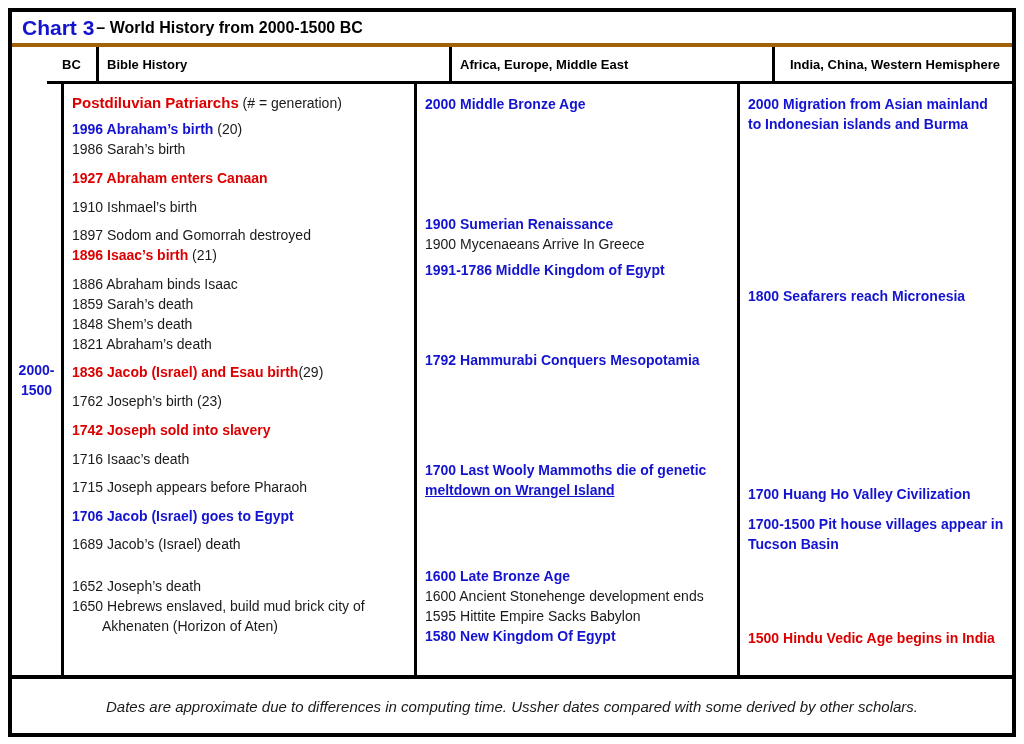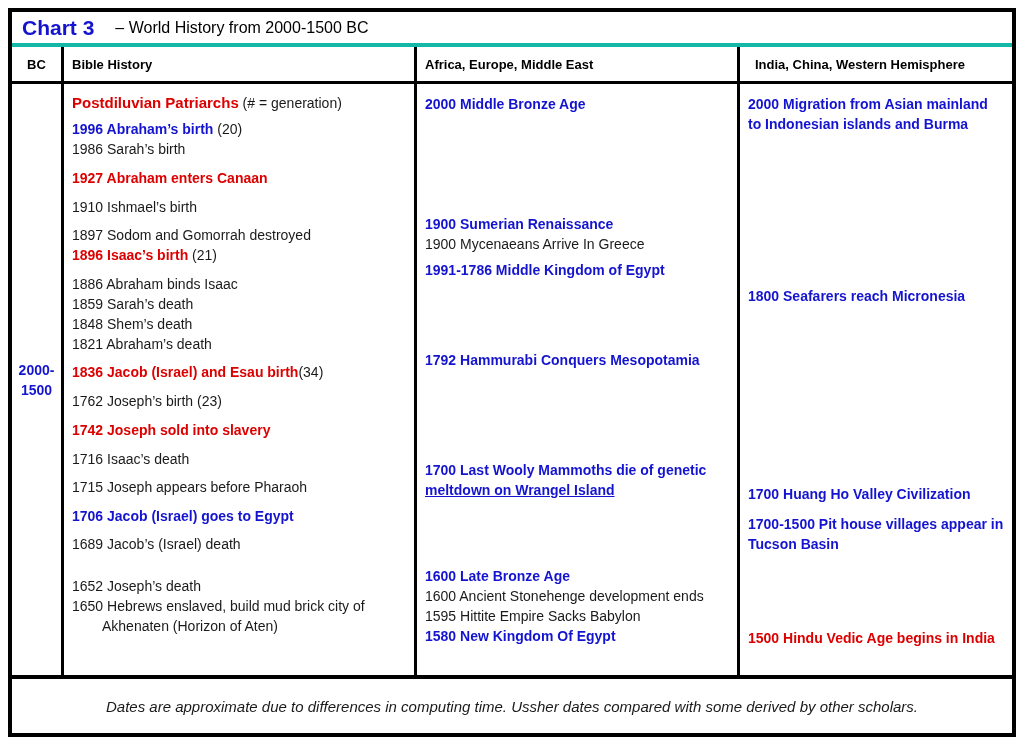--- a/index.html
+++ b/index.html
@@ -10,28 +10,28 @@
   *{box-sizing:border-box;margin:0;padding:0;}
   html,body{width:1024px;height:744px;background:#ffffff;
     font-family:"Liberation Sans",sans-serif;color:var(--ink);}
   .frame{
     position:absolute;left:8px;top:8px;width:1008px;height:729px;
     border:4px solid #000;background:#fff;
     display:flex;flex-direction:column;
   }
   
   .title-row{
-    height:35px;border-bottom:4px solid #14b8a6;
+    height:35px;border-bottom:4px solid #a16207;
     display:flex;align-items:center;padding-left:10px;
   }
   .title-chart{color:var(--blue);font-weight:bold;font-size:21px;}
-  .title-rest{color:#000;font-weight:normal;font-size:16px;margin-left:21px;}
+  .title-rest{color:#000;font-weight:bold;font-size:16px;margin-left:2px;}
   
   .grid{display:grid;grid-template-columns:52px 353px 323px 1fr;}
-  .header-row{height:37px;border-bottom:3px solid #000;}
+  .header-row{height:37px;border-bottom:3px solid #000;margin-left:35px;}
   .hcell{
     display:flex;align-items:center;font-weight:bold;font-size:13px;color:#000;
     border-right:3px solid #000;padding-left:8px;
   }
   .hcell:last-child{border-right:none;padding-left:15px;}
   .hcell.center{justify-content:center;padding-left:0;}
   
   .body-row{height:595px;border-bottom:4px solid #000;}
   .bcell{border-right:3px solid #000;position:relative;overflow:hidden;}
   .bcell:last-child{border-right:none;}
@@ -89,21 +89,21 @@
       <div class="entry" style="margin-top:9px">1910 Ishmael’s birth</div>
       <div class="entry" style="margin-top:8px">1897 Sodom and Gomorrah destroyed</div>
       <div class="entry">
         <span class="red">1896 Isaac’s birth</span><span class="blk"> (21)</span>
       </div>
       <div class="entry" style="margin-top:9px">1886 Abraham binds Isaac</div>
       <div class="entry">1859 Sarah’s death</div>
       <div class="entry">1848 Shem’s death</div>
       <div class="entry">1821 Abraham’s death</div>
       <div class="entry" style="margin-top:8px">
-        <span class="red">1836 Jacob (Israel) and Esau birth</span><span class="blk">(34)</span>
+        <span class="red">1836 Jacob (Israel) and Esau birth</span><span class="blk">(29)</span>
       </div>
       <div class="entry" style="margin-top:9px">1762 Joseph’s birth (23)</div>
       <div class="entry red" style="margin-top:9px">1742 Joseph sold into slavery</div>
       <div class="entry" style="margin-top:9px">1716 Isaac’s death</div>
       <div class="entry" style="margin-top:8px">1715 Joseph appears before Pharaoh</div>
       <div class="entry blue" style="margin-top:9px">1706 Jacob (Israel) goes to Egypt</div>
       <div class="entry" style="margin-top:8px">1689 Jacob’s (Israel) death</div>
       <div class="entry" style="margin-top:22px">1652 Joseph’s death</div>
       <div class="entry">
         <div>1650 Hebrews enslaved, build mud brick city of</div>

